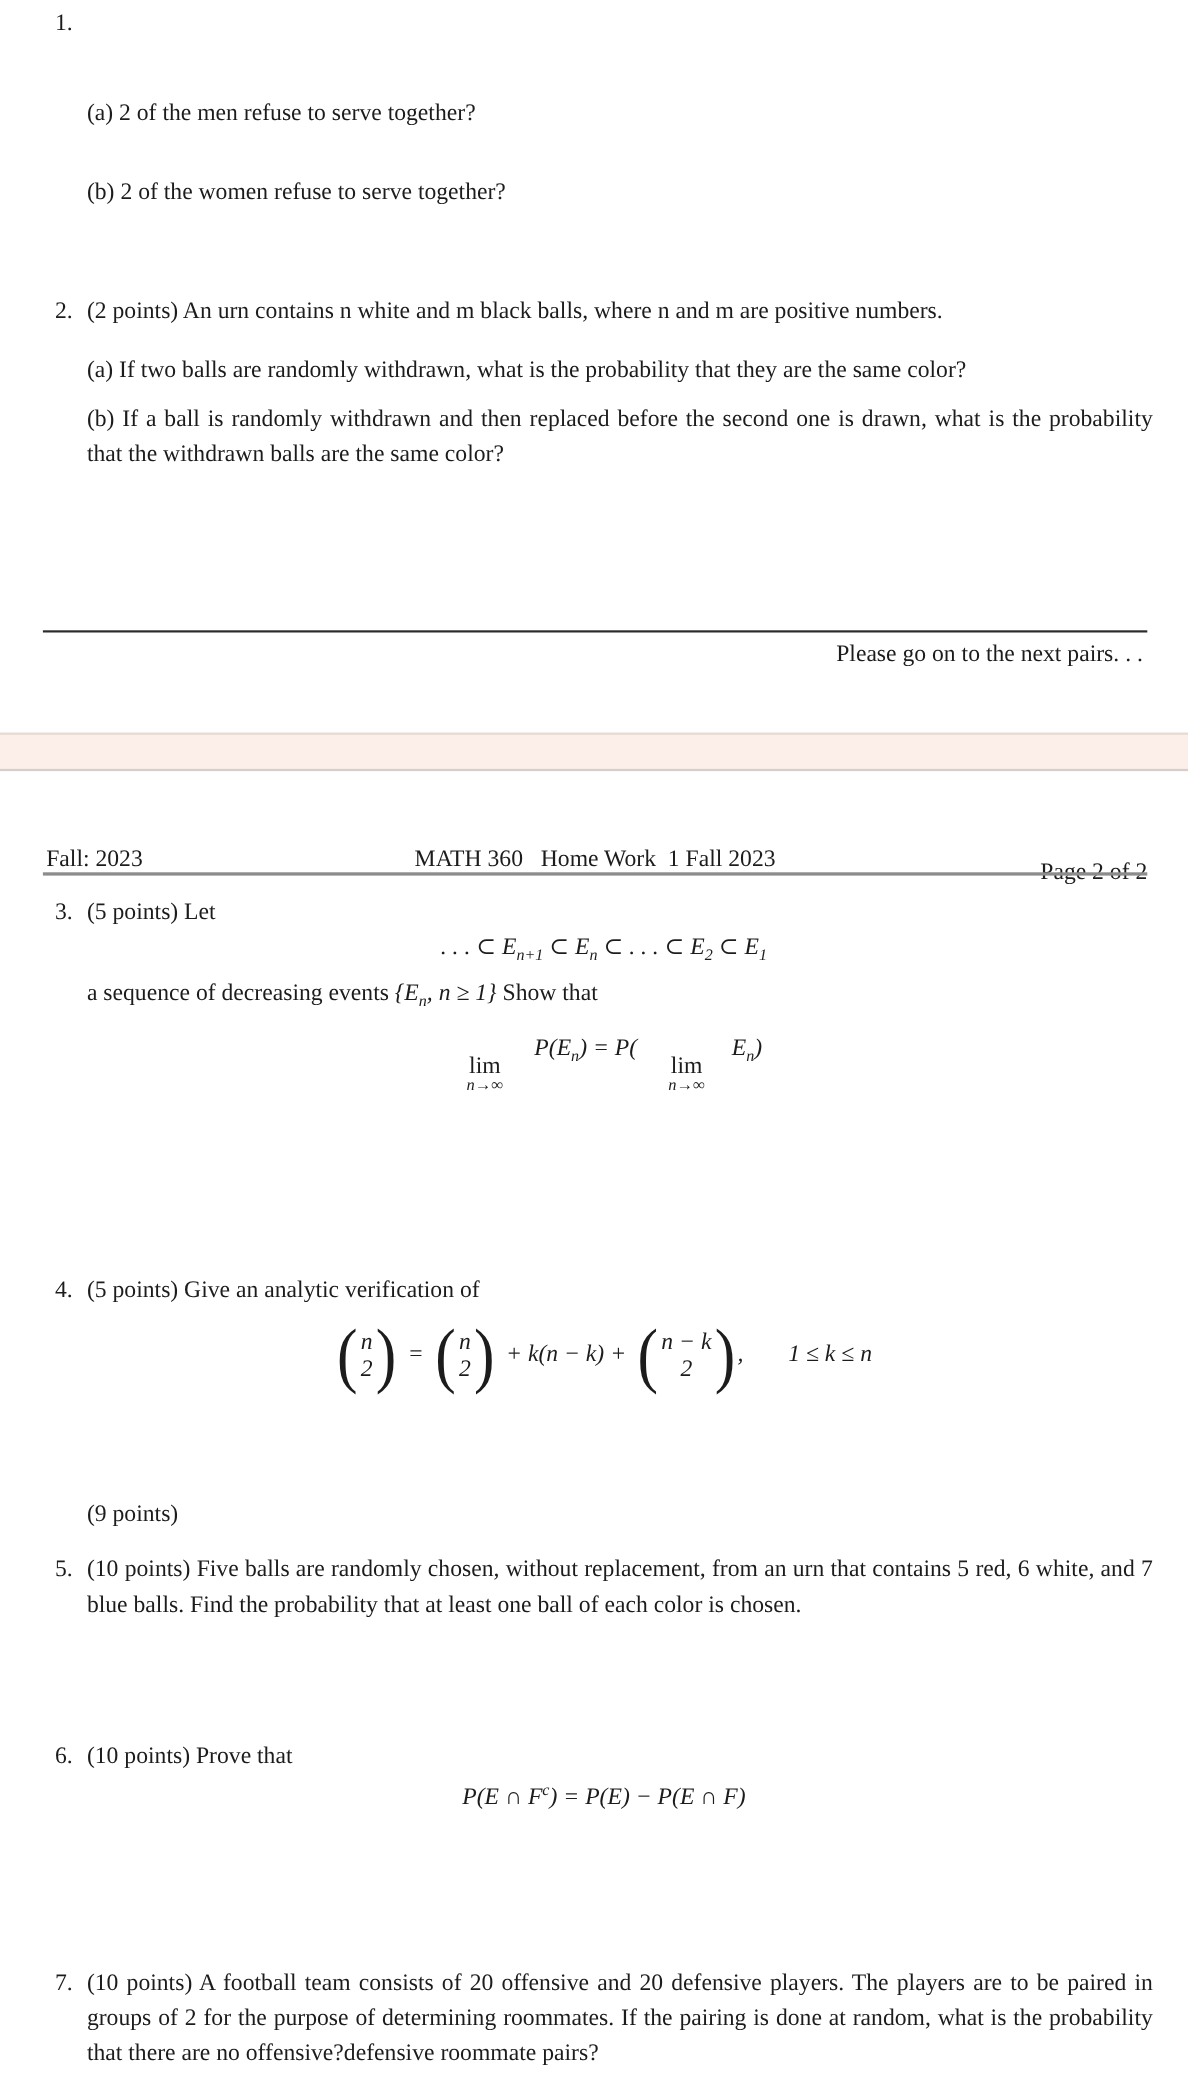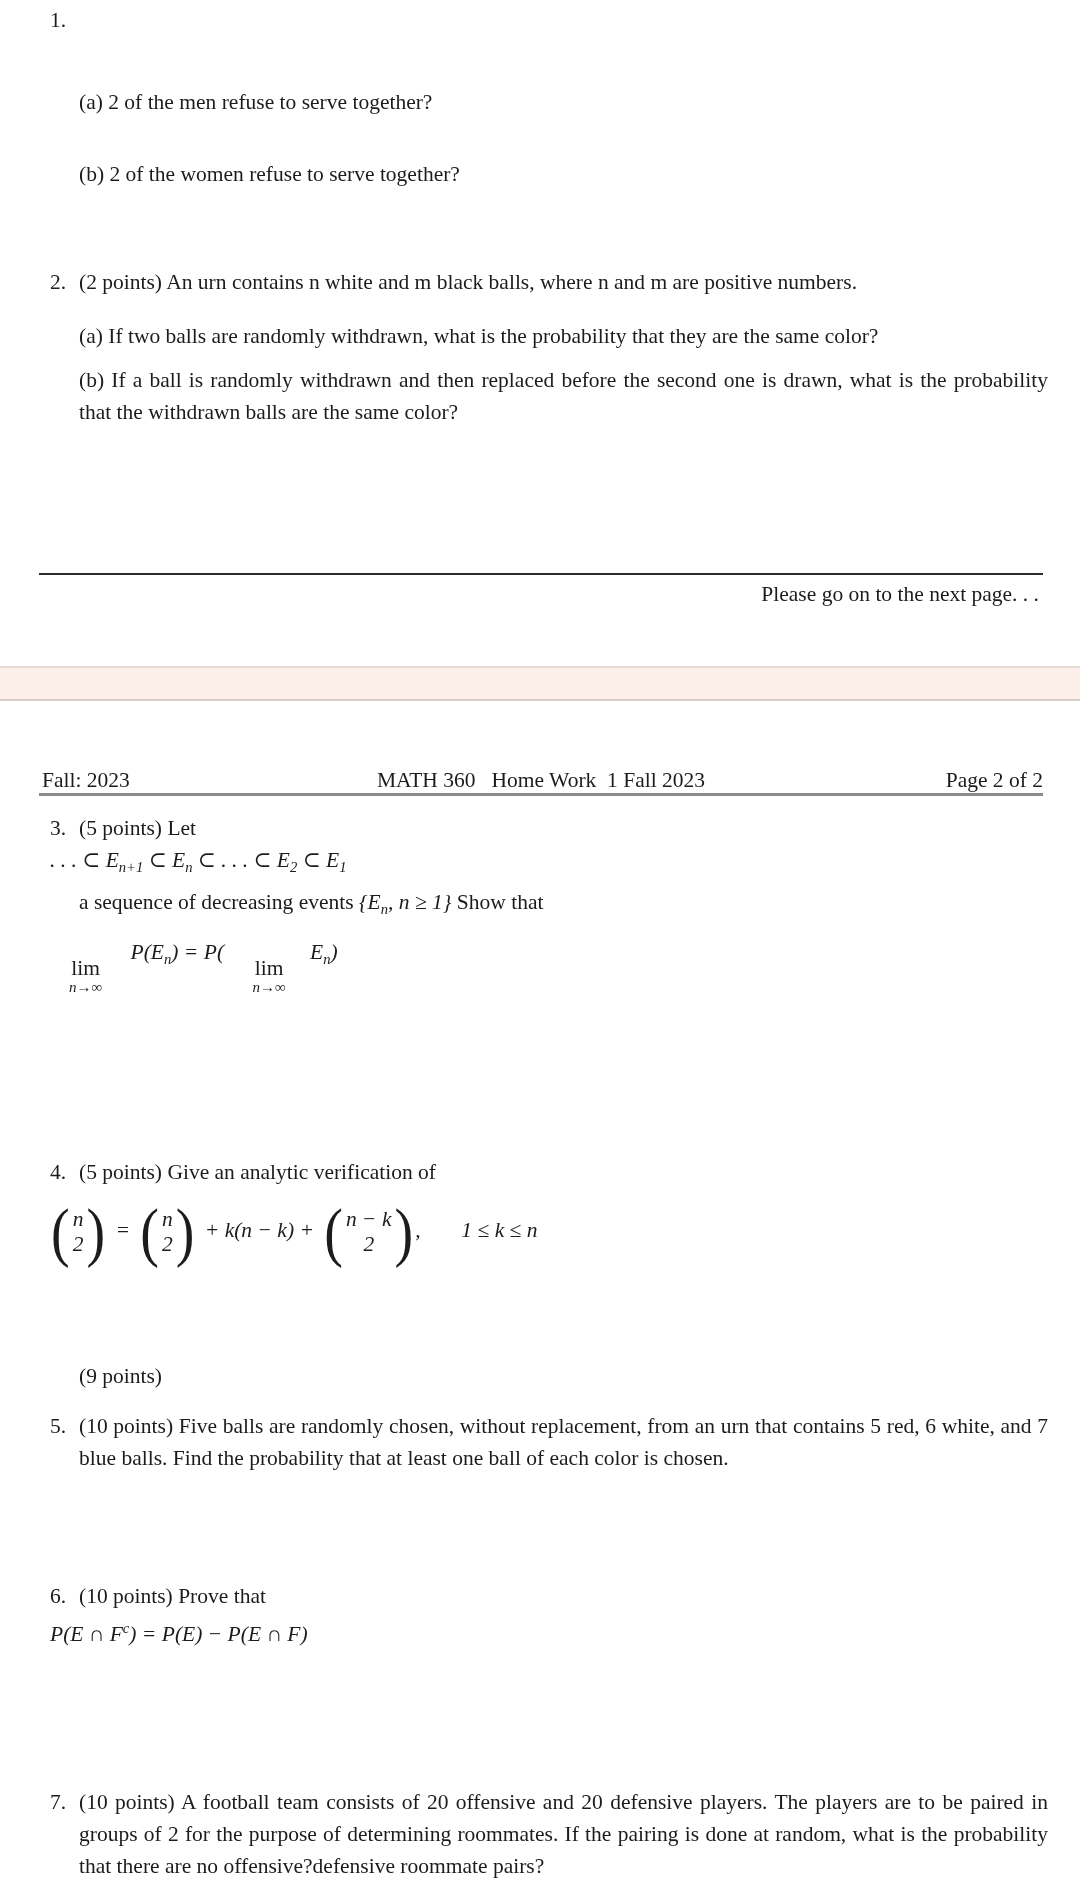--- a/index.html
+++ b/index.html
@@ -13,22 +13,22 @@
   .item .num { position:absolute; left:-29px; top:0; }
   .plain { position:absolute; left:79px; }
   .rule-dark { position:absolute; left:39px; width:1004px; height:2px; background:#2b2b2b; }
   .rule-gray { position:absolute; left:39px; width:1004px; height:3px; background:#8c8c8c; }
   .note { position:absolute; left:39px; width:1000px; text-align:right; }
   .band { position:absolute; left:0; width:1080px; height:35px;
           border-top:2px solid #e6dad5; border-bottom:2px solid #d9cdc9; box-sizing:border-box; }
   .header { position:absolute; left:39px; width:1004px; height:32px; }
   .hleft   { position:absolute; left:3px; top:0; }
   .hcenter { position:absolute; left:0; top:0; width:100%; text-align:center; white-space:pre; }
-  .hright  { position:absolute; right:0; top:0; }
-  .formula { position:absolute; left:50px; width:998px; font-style:italic; }
+  .hright  { position:absolute; right:0; top:12px; }
+  .formula { position:absolute; left:50px; width:998px; text-align:center; font-style:italic; }
   .formula sub, .formula sup, .mathtxt sub { font-size:0.68em; }
   .mathtxt { font-style:italic; }
   .limblock { display:inline-flex; flex-direction:column; align-items:center;
               vertical-align:-16px; margin:0 19px; }
   .limword { font-style:normal; line-height:24px; }
   .limsub  { font-size:15px; line-height:15px; }
   .binom { display:inline-flex; align-items:center; vertical-align:middle; margin:0 1px; }
   .bparen { font-style:normal; font-size:56px; line-height:56px; font-weight:400;
             transform:scaleY(1.18); }
   .bcol { display:inline-flex; flex-direction:column; align-items:center;
@@ -57,21 +57,21 @@
     <span>(2 points) An urn contains n white and m black balls, where n and m are positive numbers.</span>
   </div>
   <div class="item" style="top:364px;">
     <span>(b) If a ball is randomly withdrawn and then replaced before the second one is drawn, what is the probability that the withdrawn balls are the same color?</span>
   </div>
   <div class="item" style="top:320px;">
     <span>(a) If two balls are randomly withdrawn, what is the probability that they are the same color?</span>
   </div>
 
   <div class="rule-dark" style="top:573px;"></div>
-  <div class="note" style="top:578px;">Please go on to the next page. . .</div>
+  <div class="note" style="top:578px;">Please go on to the next pairs. . .</div>
 
   <div class="band" style="top: 666px; background: rgb(252, 238, 232);"></div>
 
   <div class="header" style="top:764px;">
     <span class="hleft">Fall: 2023</span>
     <span class="hcenter">MATH 360   Home Work  1 Fall 2023</span>
     <span class="hright">Page 2 of 2</span>
   </div>
   <div class="rule-gray" style="top:793px;"></div>
 

